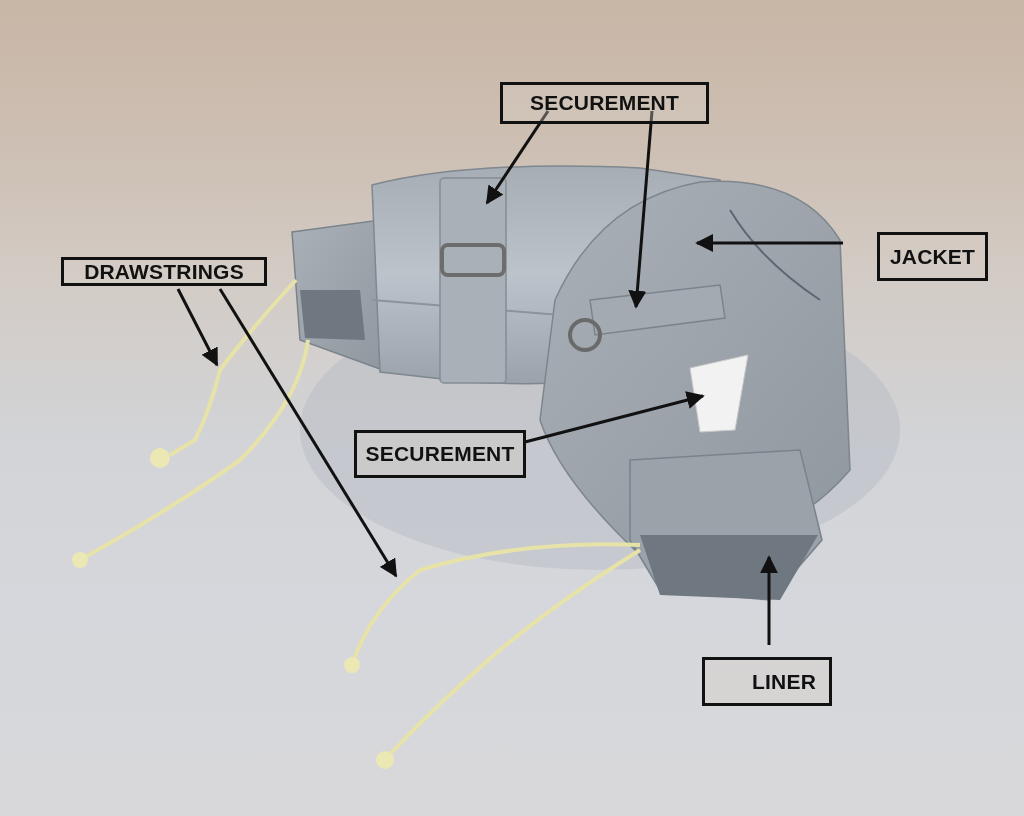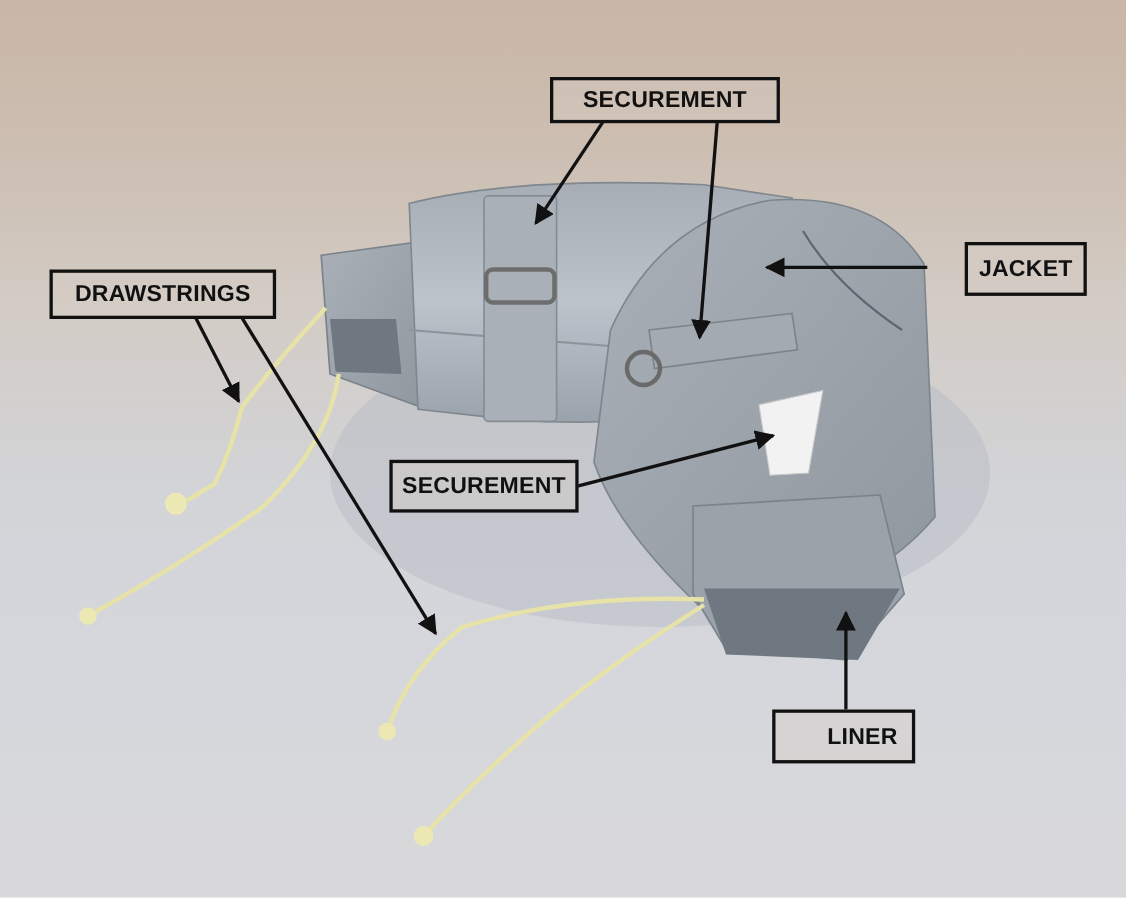--- a/index.html
+++ b/index.html
@@ -6,21 +6,21 @@
   body {
     width: 1024px; height: 816px; overflow: hidden; position: relative;
     font-family: "Liberation Sans", sans-serif;
     background: linear-gradient(180deg, #c8b6a6 0%, #cdbfb3 18%, #d3ccc6 35%, #d2d4d8 55%, #d5d7dc 75%, #d8d8da 100%);
   }
   .scene { position: absolute; left: 0; top: 0; width: 1024px; height: 816px; }
   .label-box {
     position: absolute; box-sizing: border-box;
     border: 3px solid #111; background: rgba(215,205,198,0.35);
     display: flex; align-items: center; justify-content: center;
-    font-weight: bold; font-size: 21px; color: #111; letter-spacing: 0.2px;
+    font-weight: bold; font-size: 21px; color: #111; letter-spacing: 0.2px; margin-top: 12px;
   }
   svg { position: absolute; left: 0; top: 0; }
 </style>
 </head>
 <body>
 
 <div class="scene">
   <svg width="1024" height="816" viewBox="0 0 1024 816">
     <defs>
       <linearGradient id="fab1" x1="0" y1="0" x2="0" y2="1">
@@ -74,16 +74,16 @@
       <line x1="843" y1="243" x2="697" y2="243" marker-end="url(#ah)"></line>
       <line x1="178" y1="289" x2="217" y2="365" marker-end="url(#ah)"></line>
       <line x1="220" y1="289" x2="396" y2="576" marker-end="url(#ah)"></line>
       <line x1="525" y1="442" x2="703" y2="396" marker-end="url(#ah)"></line>
       <line x1="769" y1="645" x2="769" y2="557" marker-end="url(#ah)"></line>
     </g>
   </svg>
 
   <div class="label-box" style="left:500px;top:70px;width:209px;height:42px;">SECUREMENT</div>
   <div class="label-box" style="left:877px;top:220px;width:111px;height:49px;">JACKET</div>
-  <div class="label-box" style="left:45px;top:245px;width:206px;height:45px;">DRAWSTRINGS</div>
+  <div class="label-box" style="left:61px;top:245px;width:206px;height:29px;">DRAWSTRINGS</div>
   <div class="label-box" style="left:354px;top:418px;width:172px;height:48px;">SECUREMENT</div>
   <div class="label-box" style="left:702px;top:645px;width:130px;height:49px;padding-left:34px;">LINER</div>
 </div>
 
 </body></html>

